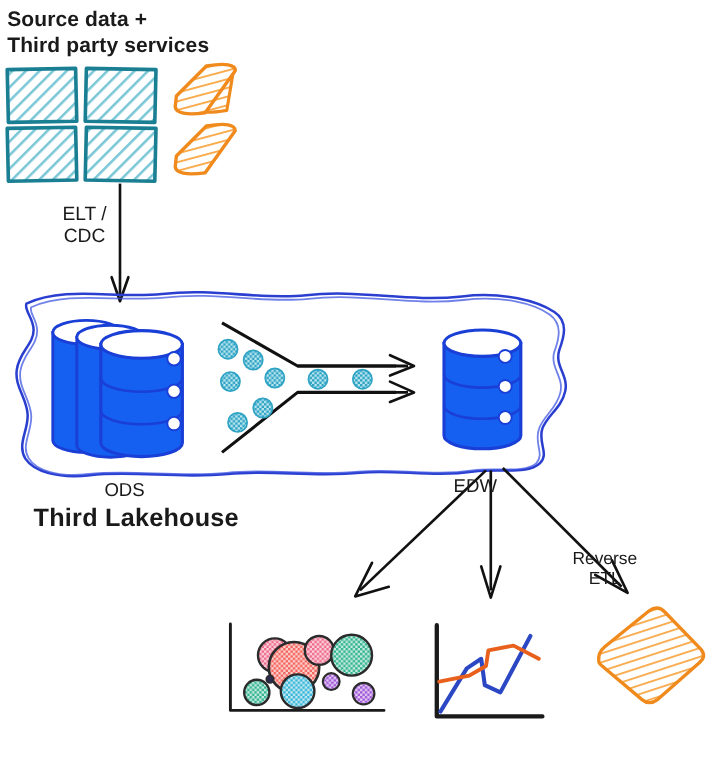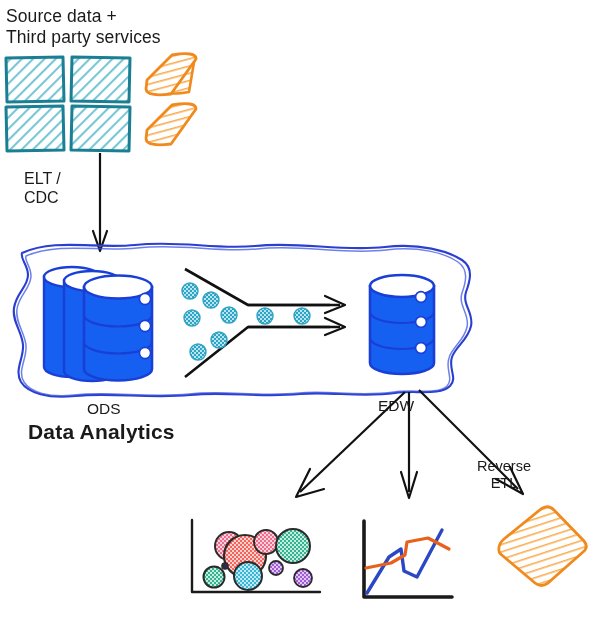--- a/index.html
+++ b/index.html
@@ -26,21 +26,21 @@
   }
   .lbl {
     position: absolute;
     color: #1a1a1a;
     font-family: "Liberation Sans", sans-serif;
     white-space: pre;
     line-height: 1.18;
   }
   .lbl-head {
     font-size: 17.5px;
-    font-weight: 400;
+    font-weight: 700;
     letter-spacing: 0.1px;
   }
   .lbl-lakehouse {
     font-size: 21px;
     font-weight: 600;
     letter-spacing: 0.2px;
   }
   .lbl-flow {
     font-size: 16px;
     font-weight: 500;
@@ -273,29 +273,29 @@
 
     <g>
       <path d="M499,551 Q498,544 504,539 L541,509 Q548,504 554,510 L584,541
                Q589,547 583,552 L548,583 Q541,588 535,583 L503,556 Q499,553 499,551 Z" fill="url(#hatch-orange-big)" stroke="#f08a1d" stroke-width="2.8" stroke-linejoin="round"></path>
     </g>
   </svg>
 
   <div class="lbl lbl-head" style="left:6px; top:6px;">Source data +
 Third party services</div>
 
-  <div class="lbl lbl-flow" style="left:24px; top:170px;">ELT /
+  <div class="lbl lbl-flow" style="left:52px; top:170px;text-align:center;">ELT /
 CDC</div>
 
   <div class="lbl lbl-node" style="left:87px; top:372px;">ODS</div>
 
 
   <div class="lbl lbl-node" style="left:378px; top:369px;">EDW</div>
 
-  <div class="lbl lbl-lakehouse" style="left:28px; top:420px;">Data Analytics</div>
+  <div class="lbl lbl-lakehouse" style="left:28px; top:420px;">Third Lakehouse</div>
 
   <div class="lbl lbl-small ctr" style="left:477px; top:412px;margin-top:46px;">Reverse
 ETL</div>
 
 
 
 
 </div>
 
 </body></html>

